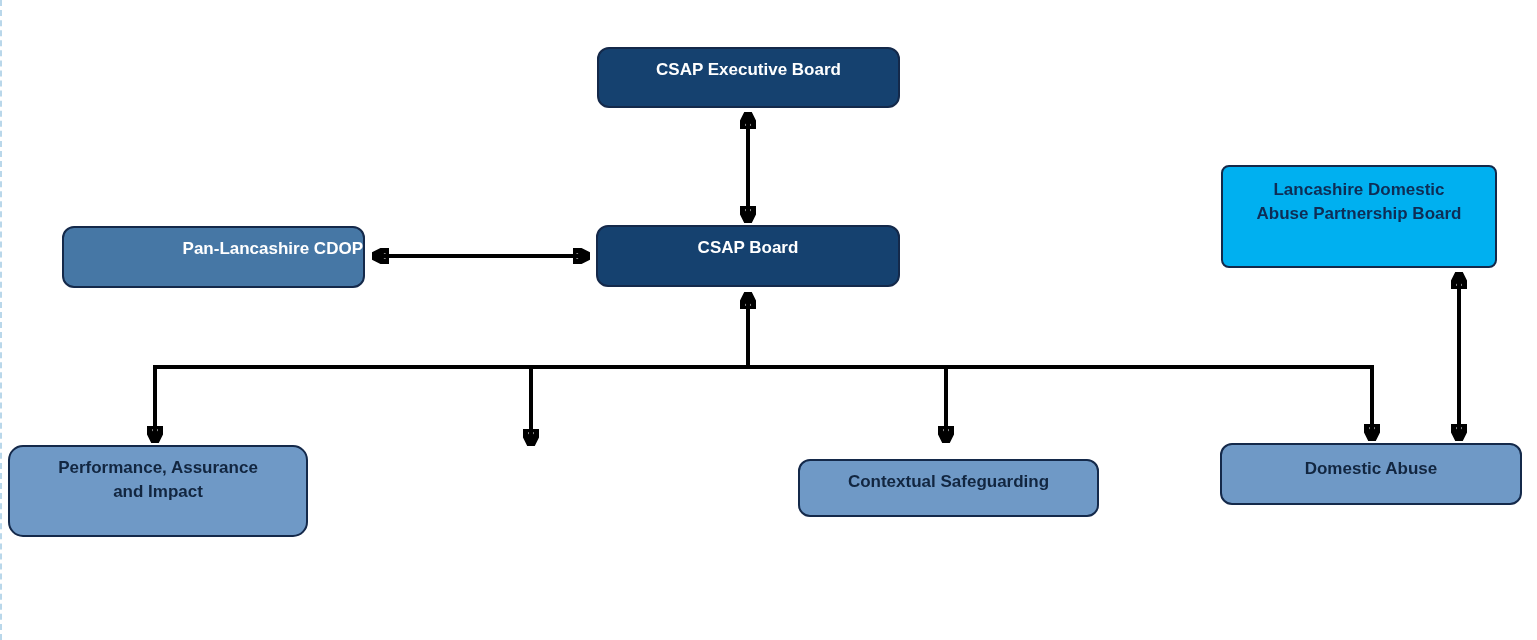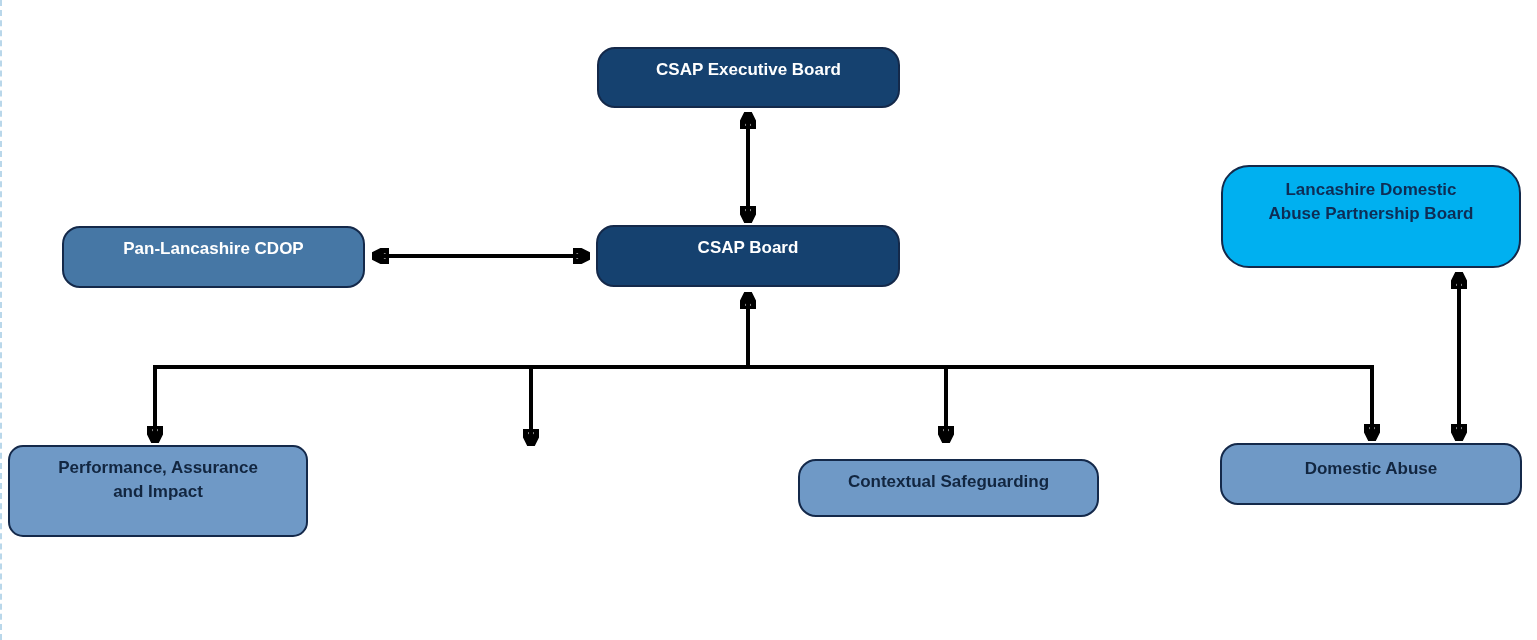--- a/index.html
+++ b/index.html
@@ -23,39 +23,39 @@
     font-family:"Liberation Sans", sans-serif;
   }
   .page-edge{
     position:absolute;left:0;top:0;bottom:0;width:0;
     border-left:2px dashed var(--page-edge);
   }
   .node{
     position:absolute;
     box-sizing:border-box;
     border:2.5px solid var(--box-border);
-    border-radius:18px;
+    border-radius:12px;
     display:flex;
     justify-content:center;
     align-items:flex-start;
     text-align:center;
     font-weight:bold;
     font-size:17px;
     line-height:24px;
   }
   .node .lbl{display:block;}
   .navy{background:var(--dark-navy-fill);color:var(--light-text);}
-  .steel{background:var(--steel-blue-fill);color:var(--light-text);}
+  .steel{background:var(--steel-blue-fill);color:var(--light-text);justify-content:flex-end;}
   .lightsteel{background:var(--light-steel-fill);color:var(--dark-text);}
   .cyan{background:var(--cyan-fill);color:var(--navy-text);}
 
   #node-exec        {left:597px;top:47px; width:303px;height:61px; padding-top:9px;}
   #node-board       {left:596px;top:225px;width:304px;height:62px; padding-top:9px;}
   #node-cdop        {left:62px; top:226px;width:303px;height:62px; padding-top:9px;}
-  #node-ldapb       {left:1221px;top:165px;width:300px;height:103px;padding-top:11px;border-radius:28px;}
+  #node-ldapb       {left:1221px;top:165px;width:276px;height:103px;padding-top:11px;border-radius:8px;}
   #node-ldapb .lbl  {max-width:218px;}
   #node-performance {left:8px;  top:445px;width:300px;height:92px; padding-top:9px;border-radius:15px;}
   #node-performance .lbl{max-width:210px;}
   #node-neglect     {left:380px;top:448px;width:303px;height:57px; padding-top:9px;}
   #node-contextual  {left:798px;top:445px;width:301px;height:58px; padding-top:9px;margin-top:14px;}
   #node-domestic    {left:1220px;top:443px;width:302px;height:62px;padding-top:12px;}
 
   #connectors{
     position:absolute;left:0;top:0;width:1537px;height:640px;
     pointer-events:none;

